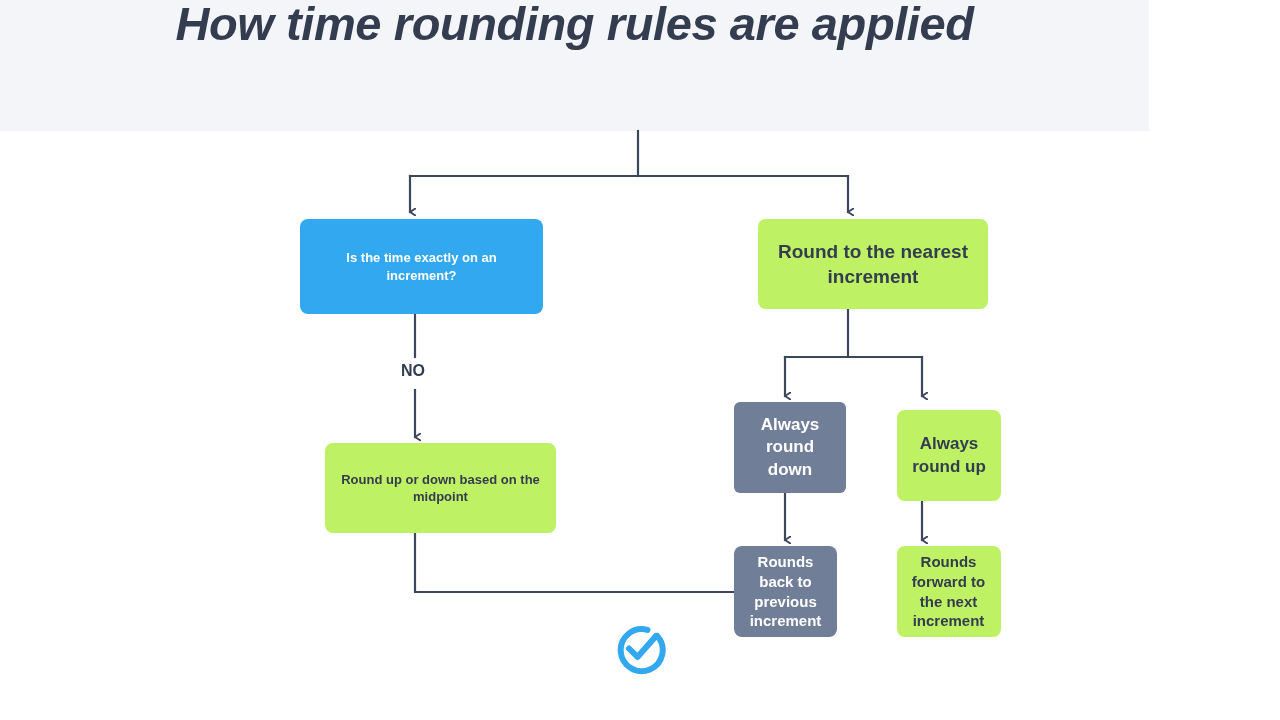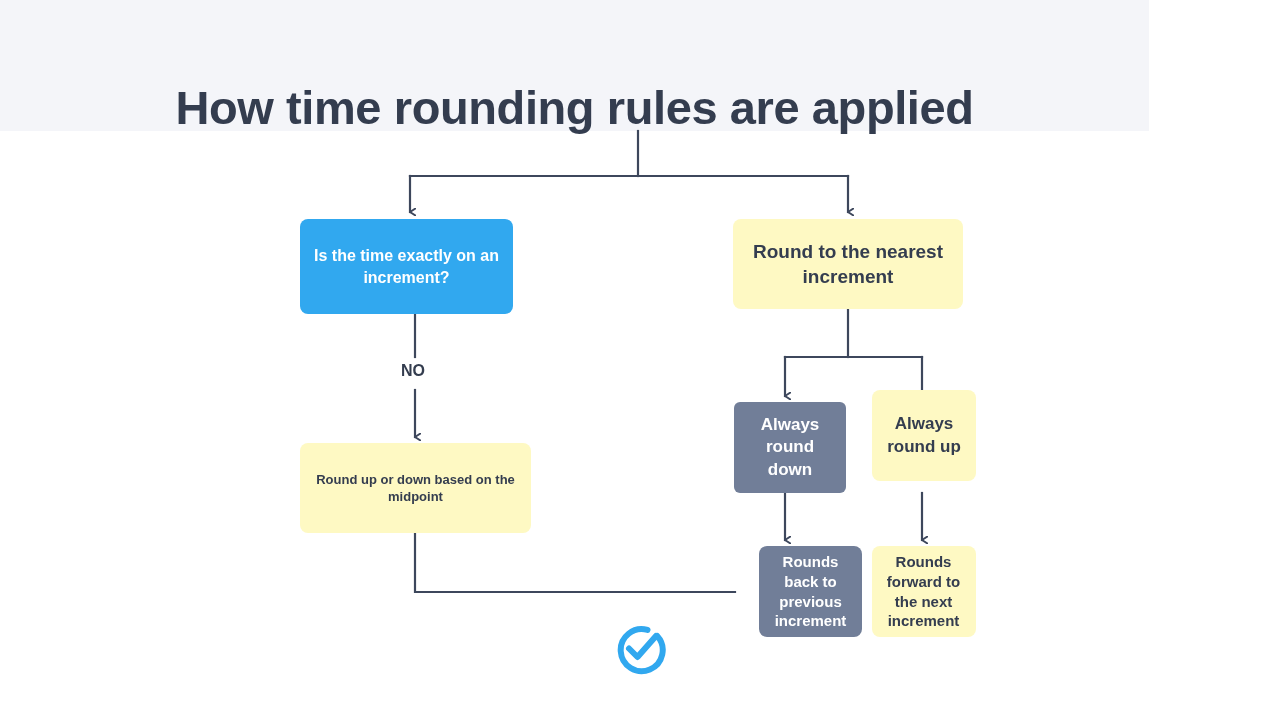--- a/index.html
+++ b/index.html
@@ -21,22 +21,23 @@
   }
   
   .header-band {
     position: absolute;
     left: 0;
     top: 0;
     width: 1149px;
     height: 131px;
     background: #f4f5f9;
     display: flex;
-    align-items: flex-end;
+    align-items: flex-start;
     justify-content: center;
+    font-style: italic;
   }
   .page-title {
     font-size: 47px;
     font-weight: bold;
     color: #343d4f;
     letter-spacing: -0.4px;
     line-height: 1;
     white-space: nowrap;
     font-family: "Liberation Sans", sans-serif;
   }
@@ -52,51 +53,52 @@
     font-weight: bold;
     line-height: 1.33;
     padding: 4px 10px;
     font-family: "Liberation Sans", sans-serif;
   }
   .node-blue {
     background: #31a8ef;
     color: #ffffff;
   }
   .node-light {
-    background: #fef9c3;
+    background: #bef264;
     color: #343d4f;
+    margin-left: 25px;
   }
   .node-slate {
     background: #717e98;
     color: #ffffff;
   }
   
   #node-question {
-    left: 300px; top: 219px; width: 213px; height: 95px;
-    font-size: 16px;
+    left: 300px; top: 219px; width: 243px; height: 95px;
+    font-size: 13px;
   }
   #node-nearest {
     left: 733px; top: 219px; width: 230px; height: 90px;
     font-size: 19px;
   }
   #node-midpoint {
     left: 300px; top: 443px; width: 231px; height: 90px;
     font-size: 13px;
   }
   #node-always-down {
     left: 734px; top: 402px; width: 112px; height: 91px;
     font-size: 17px;
     border-radius: 6px;
   }
   #node-always-up {
-    left: 872px; top: 390px; width: 104px; height: 91px;
+    left: 872px; top: 410px; width: 104px; height: 91px;
     font-size: 17px;
   }
   #node-rounds-back {
-    left: 759px; top: 546px; width: 103px; height: 91px;
+    left: 734px; top: 546px; width: 103px; height: 91px;
     font-size: 15px;
   }
   #node-rounds-forward {
     left: 872px; top: 546px; width: 104px; height: 91px;
     font-size: 15px;
     padding-left: 9px;
   }
   
   #connectors {
     position: absolute;

